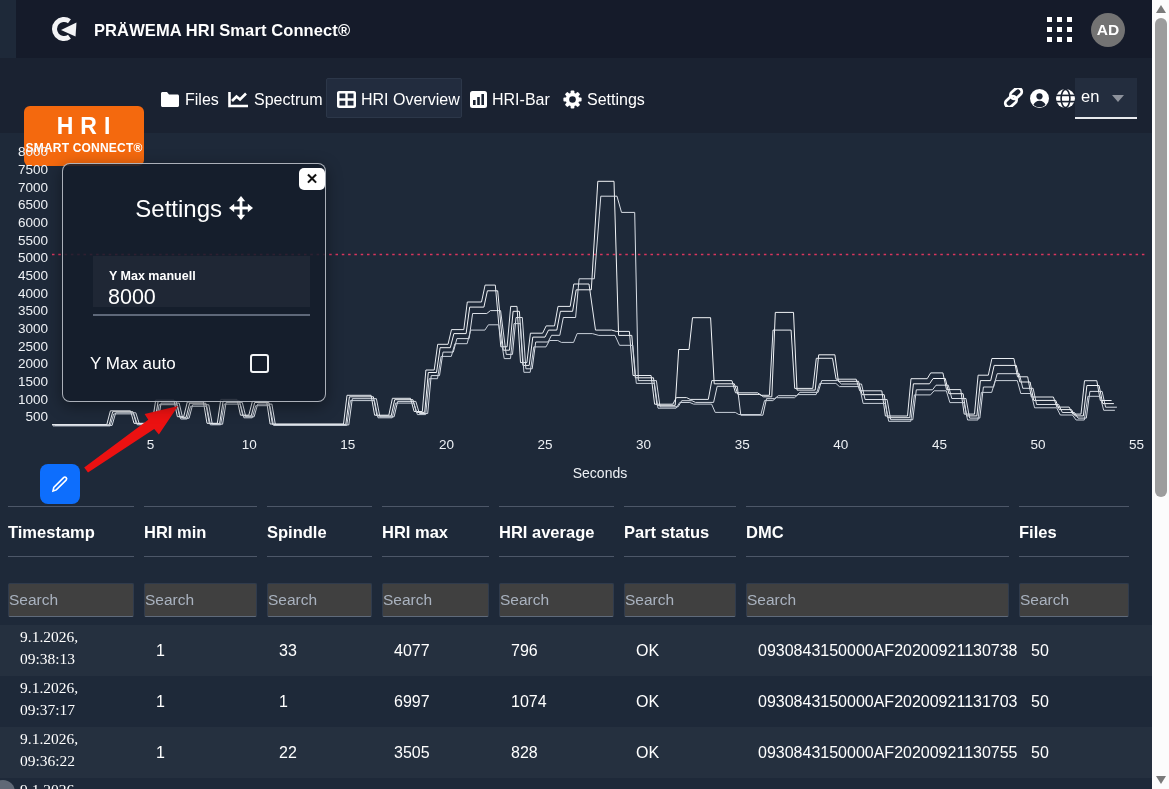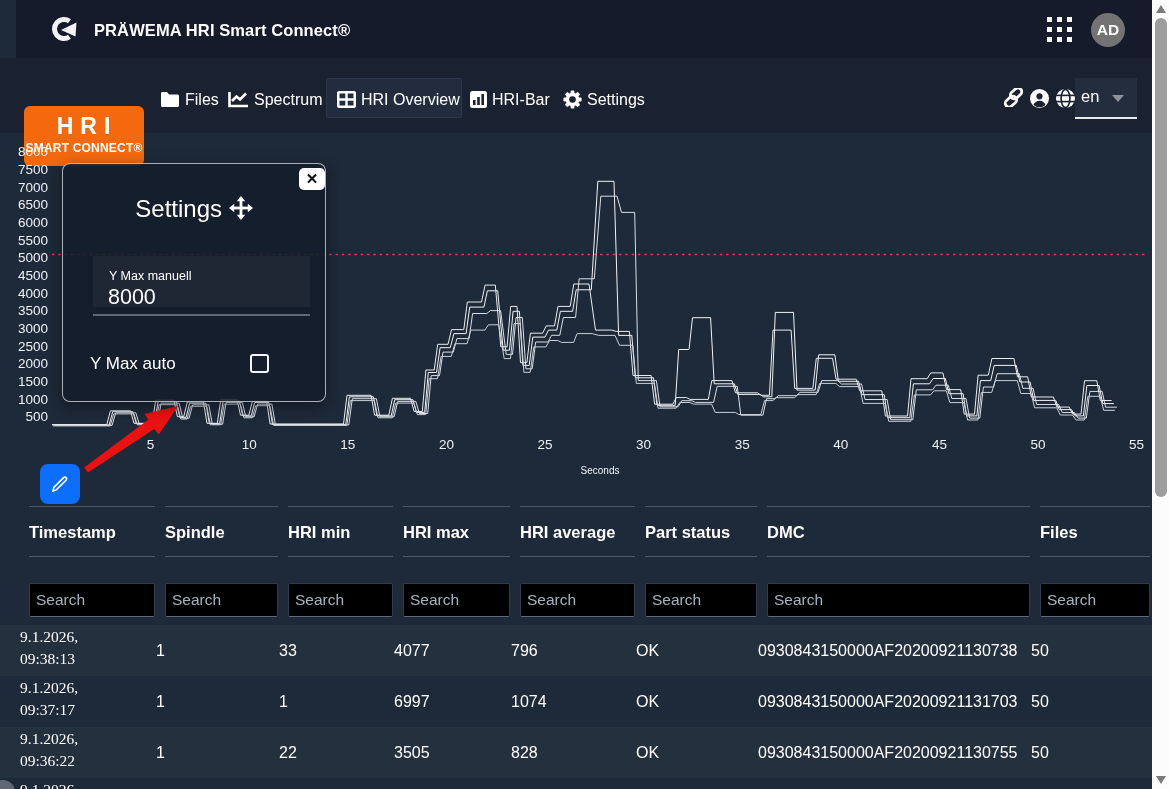--- a/index.html
+++ b/index.html
@@ -17,39 +17,39 @@
 .hribox .t1 { font-size:23px; font-weight:bold; letter-spacing:7px; margin-top:7px; margin-left:6px; }
 .hribox .t2 { font-size:12px; font-weight:bold; margin-top:1px; letter-spacing:0.2px; }
 .nav-item { position:absolute; top:4px; height:75px; display:flex; align-items:center; color:#fff; font-size:16px; gap:5px; }
 .nav-active { position:absolute; left:326px; top:20px; width:136px; height:40px; background:#222c3e; border:1px solid #2c3749; border-radius:2px; }
 .langbox { position:absolute; left:1075px; top:20px; width:62px; height:41px; background:#232d3e; border-bottom:2px solid #e8eaee; }
 .langbox span { position:absolute; left:6px; top:9px; color:#fff; font-size:16.5px; }
 .caret { position:absolute; left:37px; top:17px; width:0; height:0; border-left:6px solid transparent; border-right:6px solid transparent; border-top:7px solid #8d929c; }
 
 .chartsvg { position:absolute; left:0; top:140px; }
 .axl { fill:#eef1f5; font-size:13.5px; font-family:"Liberation Sans",sans-serif; }
-.seconds { position:absolute; left:560px; top:465px; width:80px; text-align:center; color:#eef1f5; font-size:10px; }
+.seconds { position:absolute; left:560px; top:465px; width:80px; text-align:center; color:#eef1f5; font-size:14px; }
 
 .pencil { position:absolute; left:40px; top:464px; width:40px; height:40px; background:#0d6efd; border-radius:8px; }
 
 .popup { position:absolute; left:62px; top:163px; width:264px; height:239px; background:rgba(21,29,43,0.87); border:1px solid rgba(222,226,232,0.75); border-radius:8px; box-shadow:0 4px 16px rgba(0,0,0,0.4); }
 .popup .title { position:absolute; left:0; top:31px; width:100%; text-align:center; color:#fff; font-size:24px; }
 .closebtn { position:absolute; left:236px; top:4px; width:26px; height:22px; background:#fff; border-radius:5px; color:#111; font-size:15px; font-weight:bold; text-align:center; line-height:21px; }
 .formbox { position:absolute; left:30px; top:92px; width:217px; height:51px; background:rgba(255,255,255,0.045); }
 .formline { position:absolute; left:30px; top:150px; width:217px; height:1.5px; background:#5e6879; }
-.formbox .lab { position:absolute; left:16px; top:13px; font-size:12.5px; font-weight:normal; color:#fff; }
+.formbox .lab { position:absolute; left:16px; top:13px; font-size:12.5px; font-weight:bold; color:#fff; }
 .formbox .val { position:absolute; left:15px; top:29px; font-size:21.5px; color:#fff; }
 .ymaxauto { position:absolute; left:27px; top:190px; color:#fff; font-size:17px; }
 .checkbox { position:absolute; left:187px; top:190px; width:19px; height:19px; border:2.5px solid #f2f4f6; border-radius:3px; }
 
-.tgrid { display:grid; grid-template-columns:126px 113px 105px 107px 115px 112px 263px 110px; column-gap:10px; margin-left:29px; }
+.tgrid { display:grid; grid-template-columns:126px 113px 105px 107px 115px 112px 263px 110px; column-gap:10px; margin-left:8px; }
 .thead { position:absolute; left:0; top:506px; width:1152px; }
 .th { border-top:1px solid #4d5768; border-bottom:1px solid #4d5768; height:51px; color:#fff; font-weight:bold; font-size:16.5px; line-height:51px; }
 .search-row { position:absolute; left:0; top:557px; width:1152px; }
-.search { margin-top:26px; height:34px; background:#000000; border:1px solid #303b4c; border-bottom:1.5px solid #5f6a7a; border-radius:2px; color:#a9b2bf; font-size:15.5px; line-height:32px; padding-left:6px; }
+.search { margin-top:26px; height:34px; background:#404040; border:1px solid #303b4c; border-bottom:1.5px solid #5f6a7a; border-radius:2px; color:#a9b2bf; font-size:15.5px; line-height:32px; }
 .tbody { position:absolute; left:0; top:625px; width:1152px; }
 .trow { height:51px; }
 .trow.odd { background:rgba(255,255,255,0.035); }
 .tg { display:grid; grid-template-columns:126px 113px 105px 107px 115px 112px 263px 110px; column-gap:10px; margin-left:20px; }
 .td { color:#fff; font-size:16px; line-height:51px; height:51px; white-space:nowrap; }
 .td.ts { line-height:22px; padding-top:1px; font-size:15.5px;font-family:Liberation Serif, serif; }
 
 .sbar { position:absolute; right:0; top:0; width:17px; height:789px; background:#fcfcfc; }
 .sthumb { position:absolute; left:2.5px; top:18px; width:12px; height:479px; background:#9d9d9d; border-radius:6px; }
 .sarrow-up { position:absolute; left:3.5px; top:5px; width:0; height:0; border-left:5px solid transparent; border-right:5px solid transparent; border-bottom:8px solid #7a7a7a; }
@@ -215,22 +215,22 @@
         <div class="val">8000</div>
       </div>
       <div class="formline"></div>
     <div class="ymaxauto">Y Max auto</div>
     <div class="checkbox"></div>
   </div>
 
   <div class="thead">
       <div class="tgrid">
     <div class="th">Timestamp</div>
+        <div class="th">HRI min</div>
         <div class="th">Spindle</div>
-        <div class="th">HRI min</div>
         <div class="th">HRI max</div>
         <div class="th">HRI average</div>
         <div class="th">Part status</div>
         <div class="th">DMC</div>
         <div class="th">Files</div>
   </div>
     </div>
   <div class="search-row">
       <div class="tgrid">
     <div class="search">Search</div>

